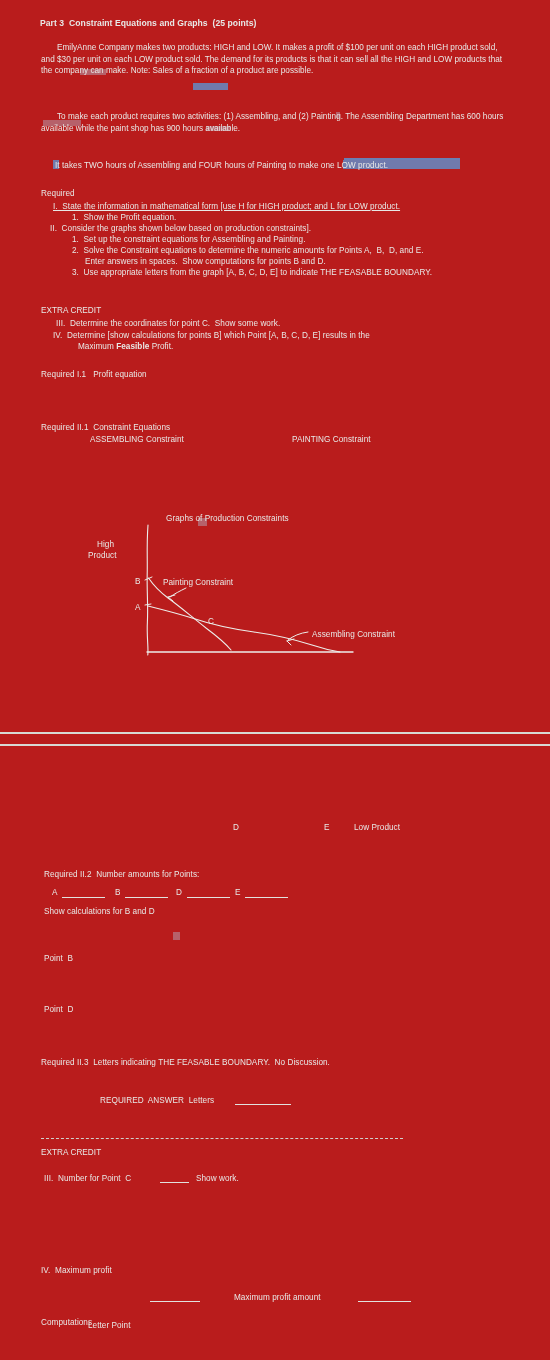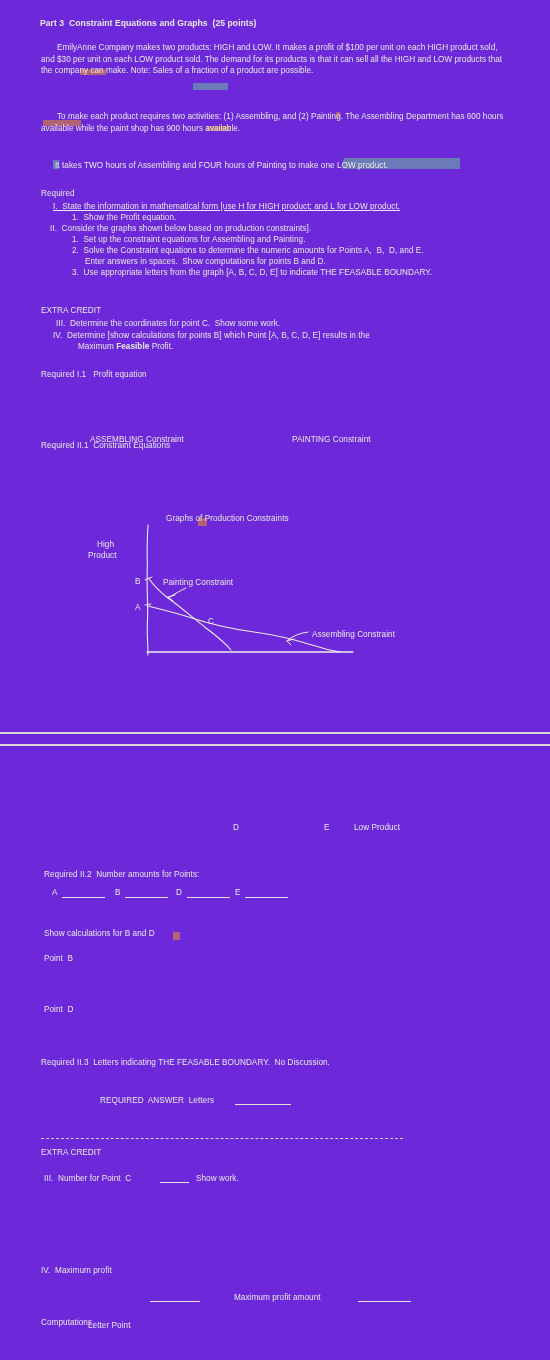--- a/index.html
+++ b/index.html
@@ -12,21 +12,21 @@
     height: 1360px;
     position: relative;
     overflow: hidden;
     font-family: "Liberation Sans", sans-serif;
     color: #e8e8e6;
     -webkit-font-smoothing: antialiased;
   }
   .page {
     position: absolute;
     inset: 0;
-    background: #6d28d9;
+    background: #b91c1c;
   }
   
   .t {
     position: absolute;
     font-size: 8.2px;
     line-height: 11.4px;
     letter-spacing: 0.05px;
     white-space: pre;
     color: #e8e8e6;
   }
@@ -120,21 +120,21 @@
   <div class="t" style="left:85px; top:256px;">Enter answers in spaces.  Show computations for points B and D.</div>
   <div class="t" style="left:72px; top:267px;">3.  Use appropriate letters from the graph [A, B, C, D, E] to indicate THE FEASABLE BOUNDARY.</div>
 
   <div class="t" style="left:41px; top:305px;">EXTRA CREDIT</div>
   <div class="t" style="left:56px; top:318px;">III.  Determine the coordinates for point C.  Show some work.</div>
   <div class="t" style="left:53px; top:330px;text-align:right;">IV.  Determine [show calculations for points B] which Point [A, B, C, D, E] results in the</div>
   <div class="t" style="left:78px; top:341px;"><span>Maximum </span><span class="b">Feasible</span><span> Profit.</span></div>
 
   <div class="t" style="left:41px; top:369px;">Required I.1   Profit equation</div>
 
-  <div class="t" style="left:41px; top:422px;margin-top:18px;">Required II.1  Constraint Equations</div>
+  <div class="t" style="left:41px; top:422px;">Required II.1  Constraint Equations</div>
   <div class="t" style="left:90px; top:434px;">ASSEMBLING Constraint</div>
   <div class="t" style="left:292px; top:434px;">PAINTING Constraint</div>
 
   <div class="hl hl-pink" style="left:198px; top:518px; width:9px; height:8px;"></div>
   <div class="t" style="left:166px; top:513px;">Graphs of Production Constraints</div>
 
   <div class="t" style="left:97px; top:539px;">High</div>
   <div class="t" style="left:88px; top:550px;">Product</div>
 
   <div class="t" style="left:135px; top:576px;">B</div>
@@ -180,21 +180,21 @@
   <div class="t" style="left:115px; top:887px;">B</div>
   <div class="blank" style="left:125px; top:897px; width:43px;"></div>
 
   <div class="t" style="left:176px; top:887px;">D</div>
   <div class="blank" style="left:187px; top:897px; width:43px;"></div>
 
   <div class="t" style="left:235px; top:887px;">E</div>
   <div class="blank" style="left:245px; top:897px; width:43px;"></div>
 
   <div class="hl hl-pink" style="left:173px; top:932px; width:7px; height:8px;"></div>
-  <div class="t" style="left:44px; top:928px;">Show calculations for B and D</div>
+  <div class="t" style="left:44px; top:906px;">Show calculations for B and D</div>
 
   <div class="t" style="left:44px; top:953px;">Point  B</div>
   <div class="t" style="left:44px; top:1004px;">Point  D</div>
 
   <div class="t" style="left:41px; top:1057px;">Required II.3  Letters indicating THE FEASABLE BOUNDARY.  No Discussion.</div>
 
   <div class="t" style="left:100px; top:1095px;">REQUIRED  ANSWER  Letters</div>
   <div class="blank" style="left:235px; top:1104px; width:56px;"></div>
 
   <div class="dashed" style="left:41px; top:1138px; width:362px;"></div>

